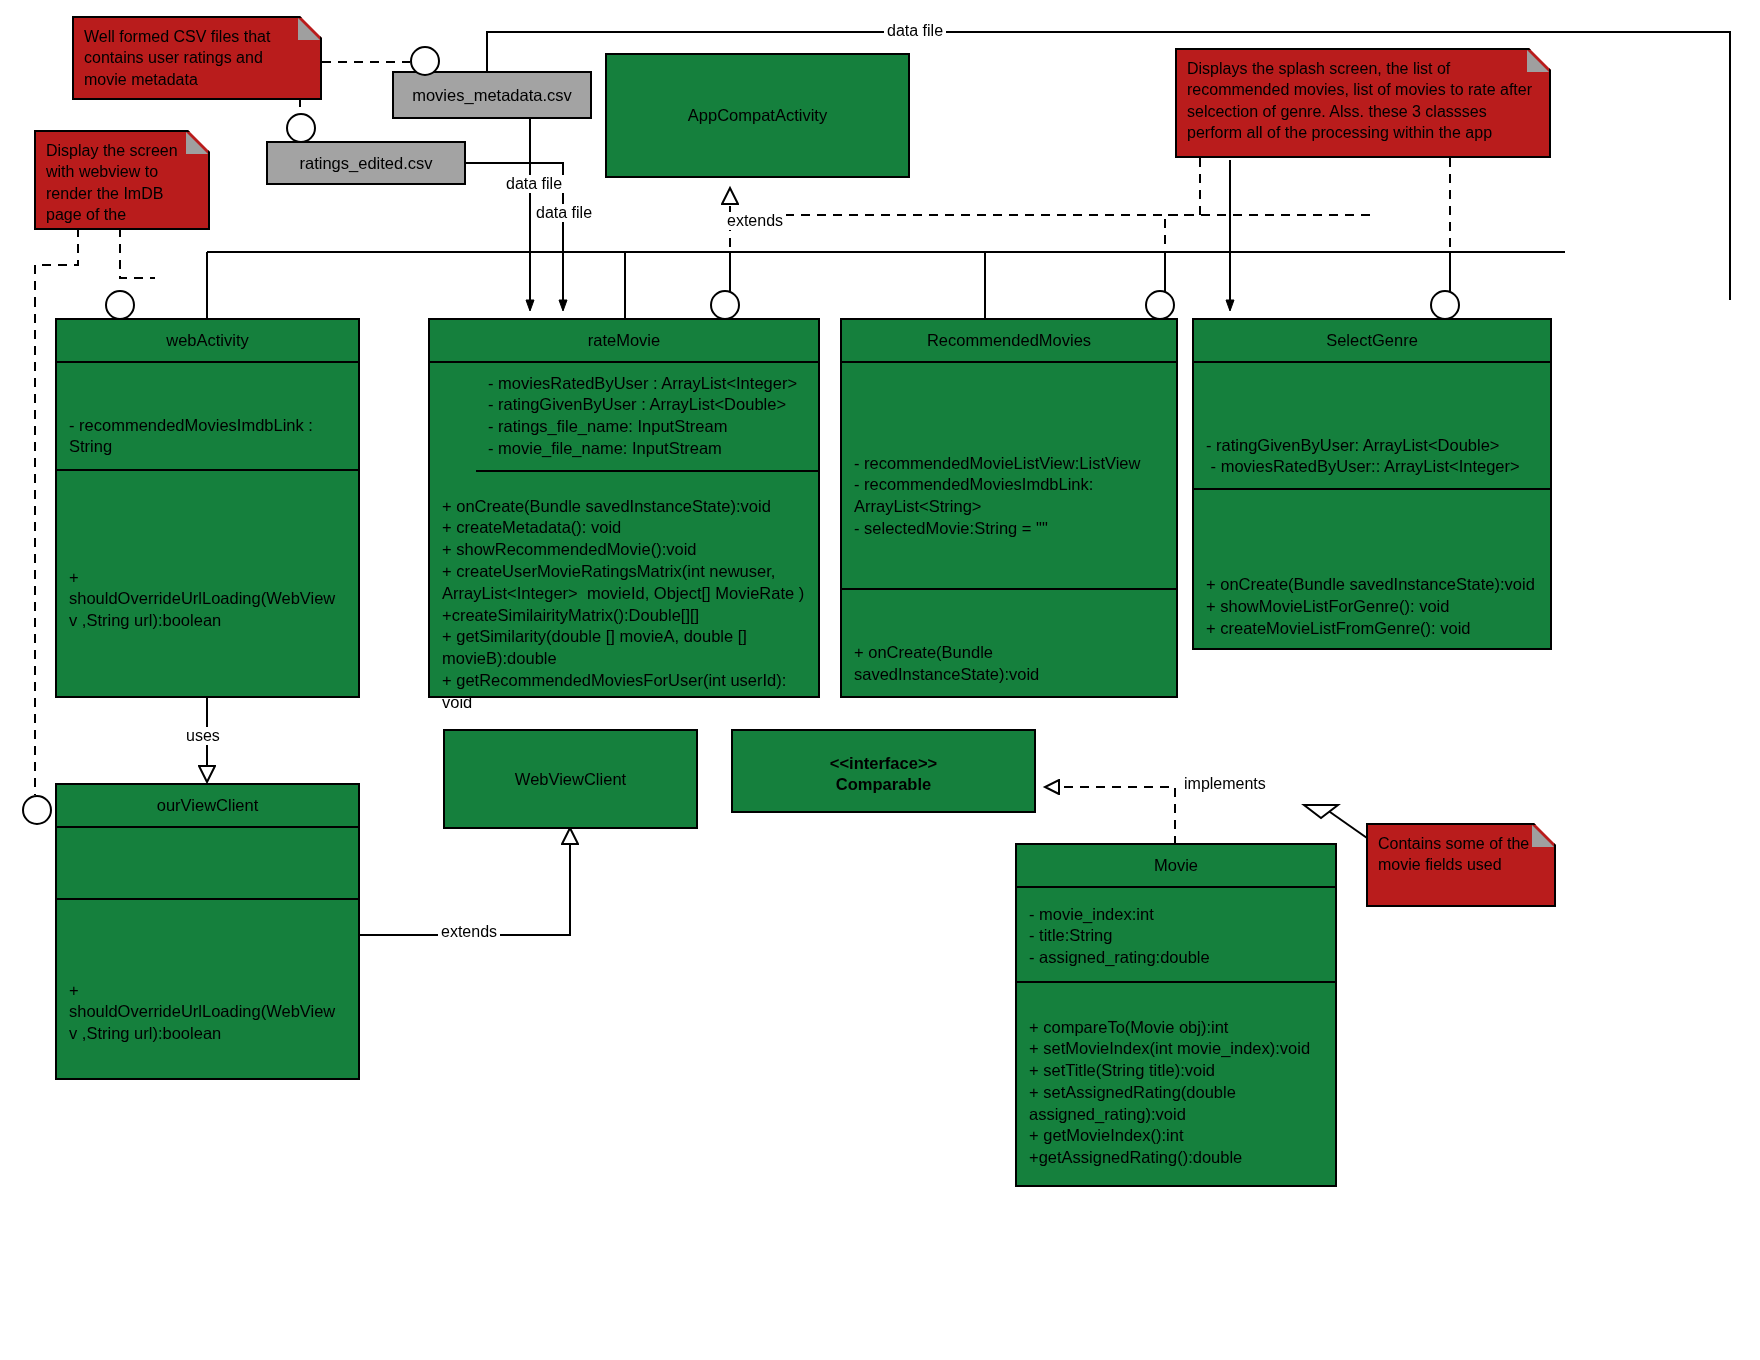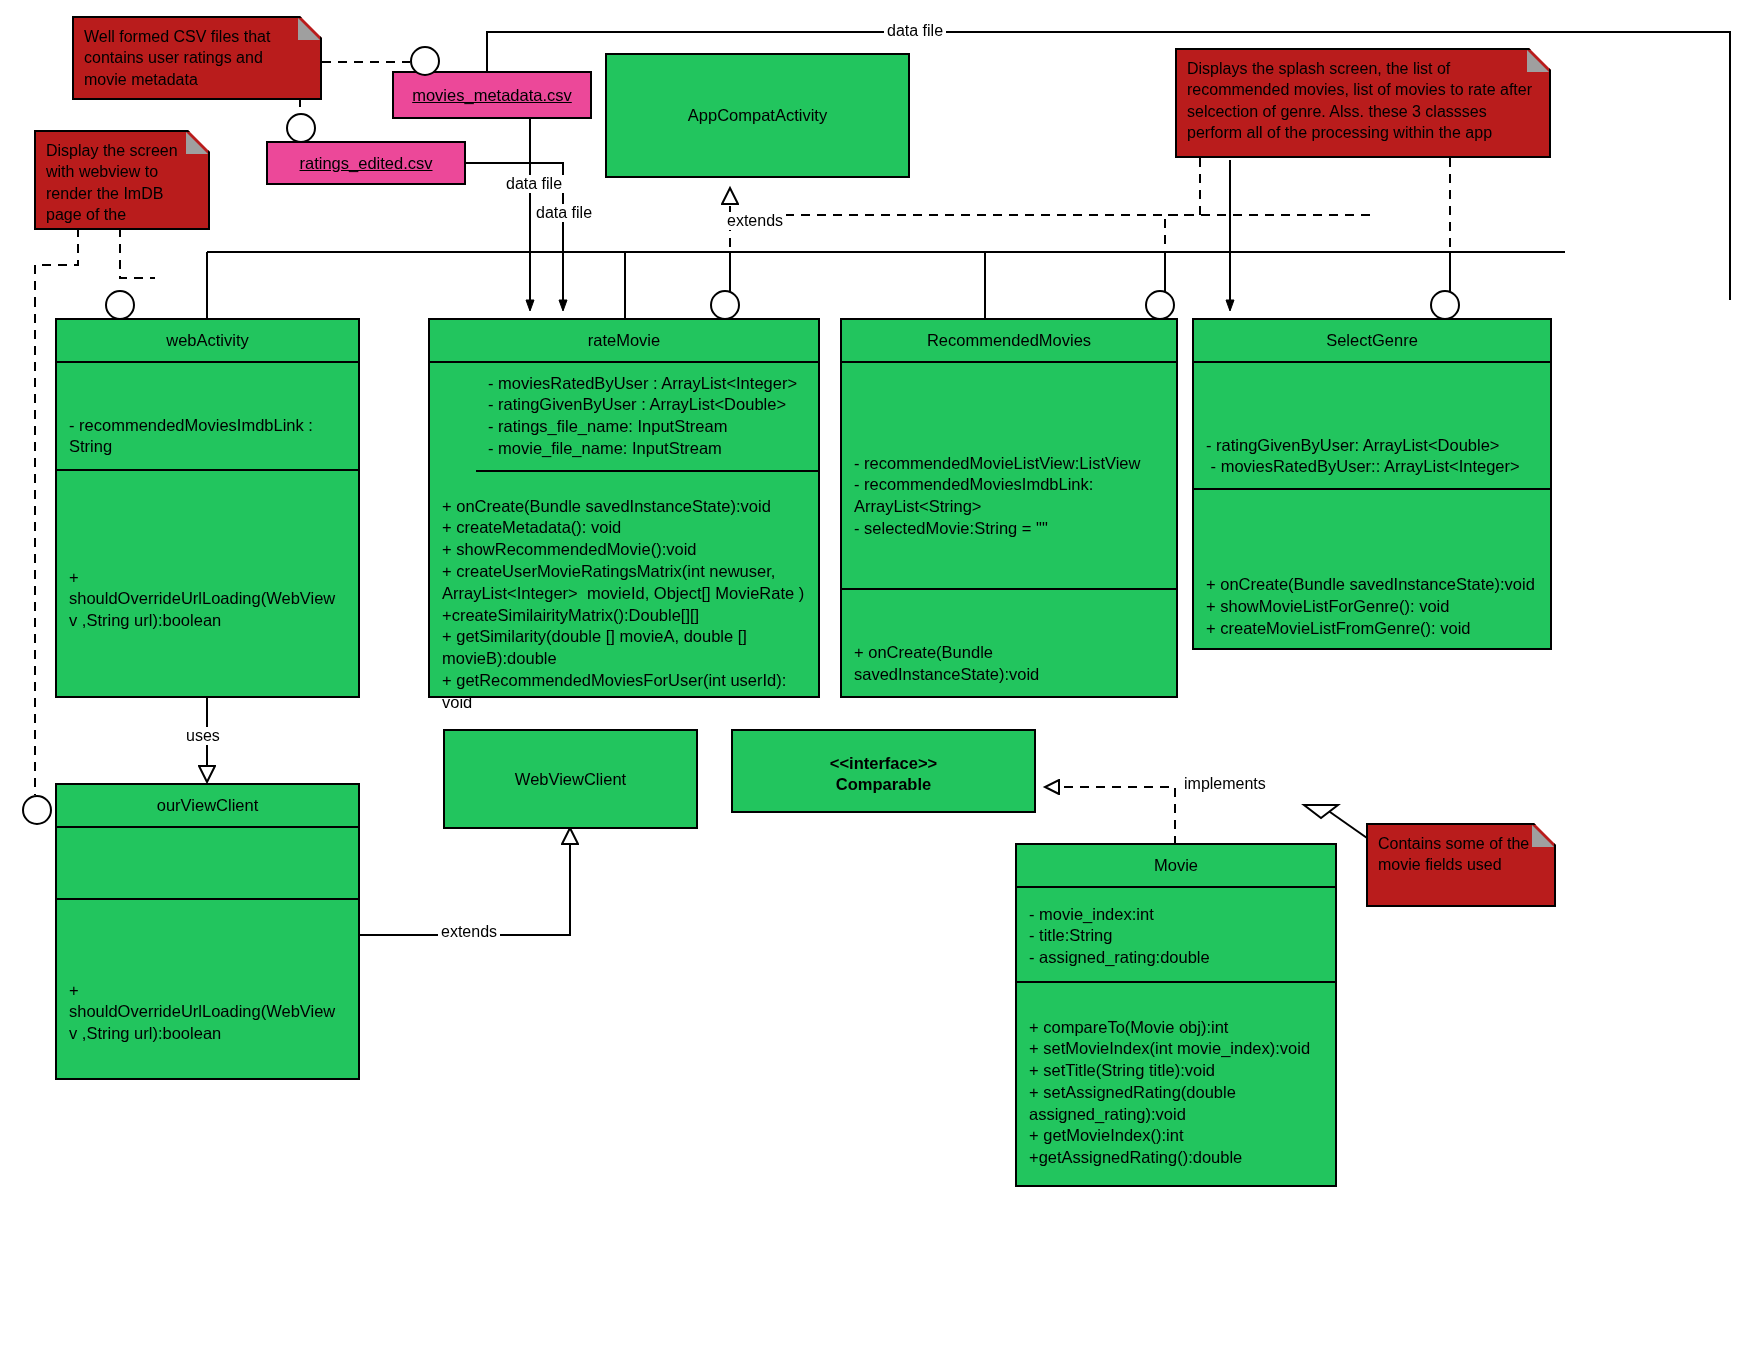--- a/index.html
+++ b/index.html
@@ -24,21 +24,21 @@
     top: 0;
     width: 1760px;
     height: 1360px;
     pointer-events: none;
   }
   
   .uml-class {
     position: absolute;
     box-sizing: border-box;
     border: 2px solid #000;
-    background: #22c55e;
+    background: #15803d;
     display: flex;
     flex-direction: column;
   }
   .uml-title {
     text-align: center;
     font-size: 16.5px;
     padding: 10px 4px 10px 4px;
     border-bottom: 2px solid #000;
     line-height: 1.25;
   }
@@ -62,27 +62,26 @@
     flex: 1;
   }
   .uml-attrs .ln, .uml-ops .ln { white-space: pre-wrap; }
   .uml-attrs.empty, .uml-ops.empty { min-height: 10px; }
 
   
   .file-box {
     position: absolute;
     box-sizing: border-box;
     border: 2px solid #000;
-    background: #ec4899;
+    background: #a3a3a3;
     display: flex;
     align-items: center;
     justify-content: center;
     font-size: 16.5px;
     text-align: center;
-    text-decoration: underline;
   }
 
   
   .note {
     position: absolute;
     box-sizing: border-box;
     background: #b91c1c;
     border: 2px solid #000;
     font-size: 16px;
     line-height: 1.33;

